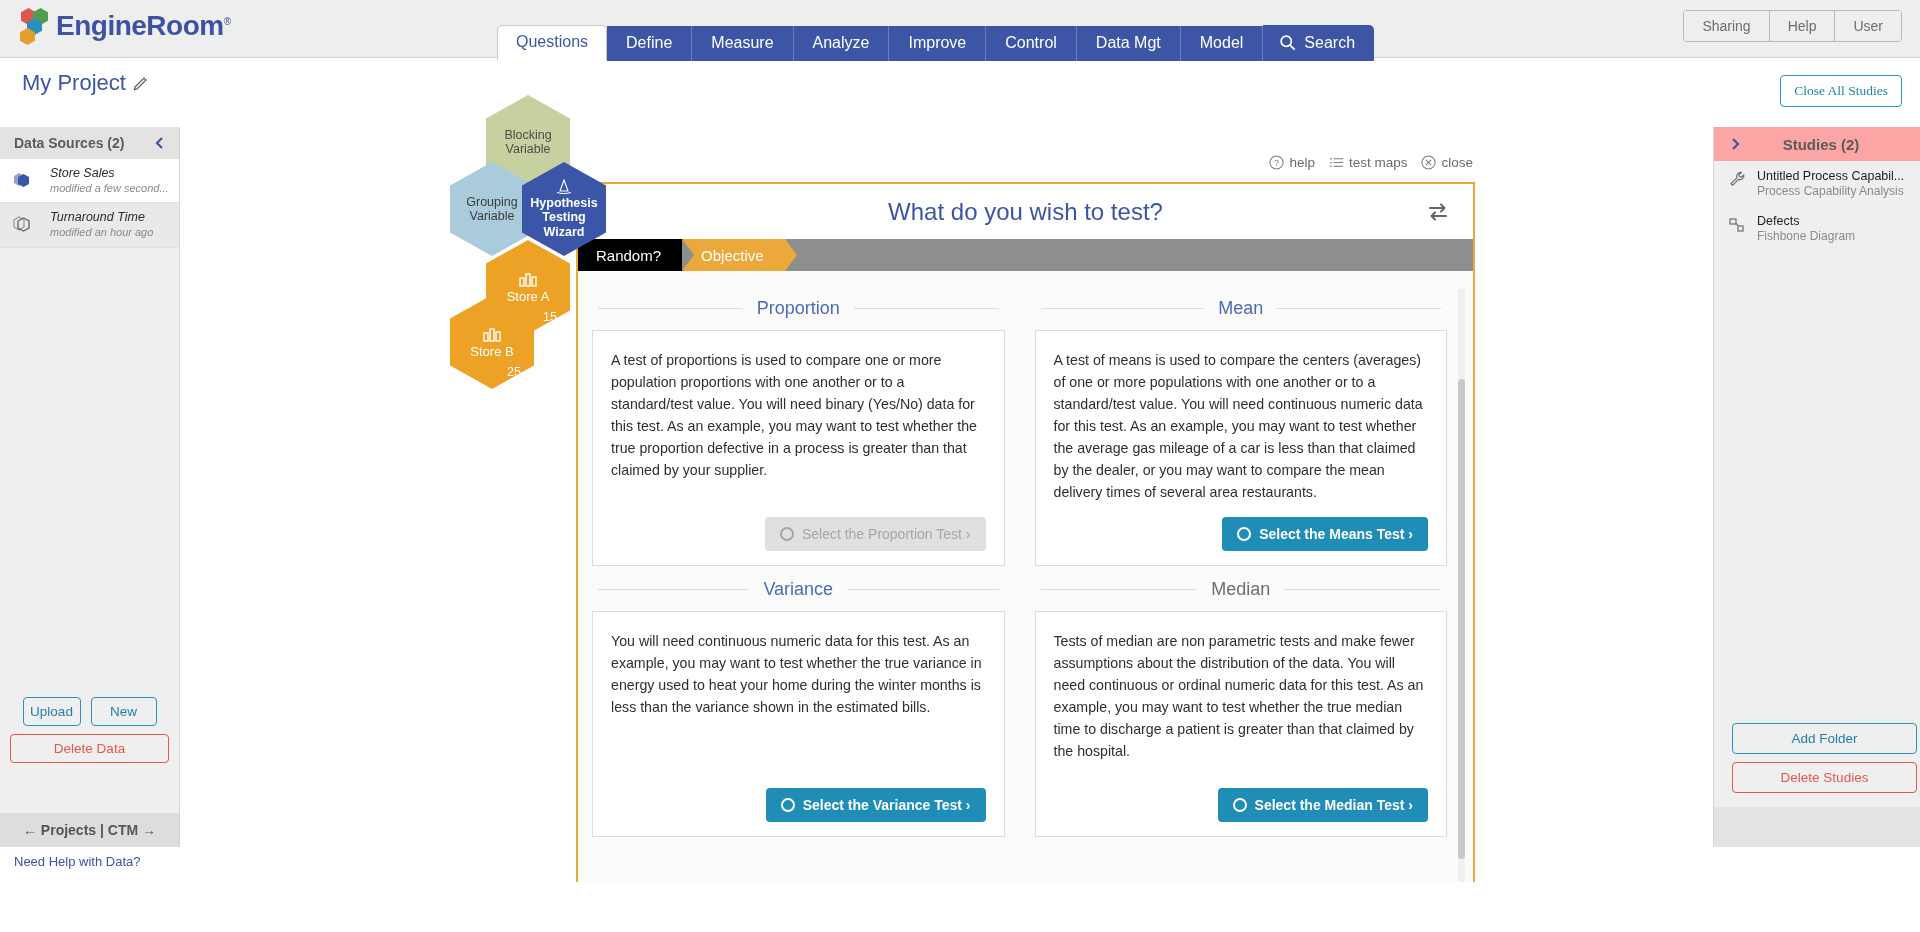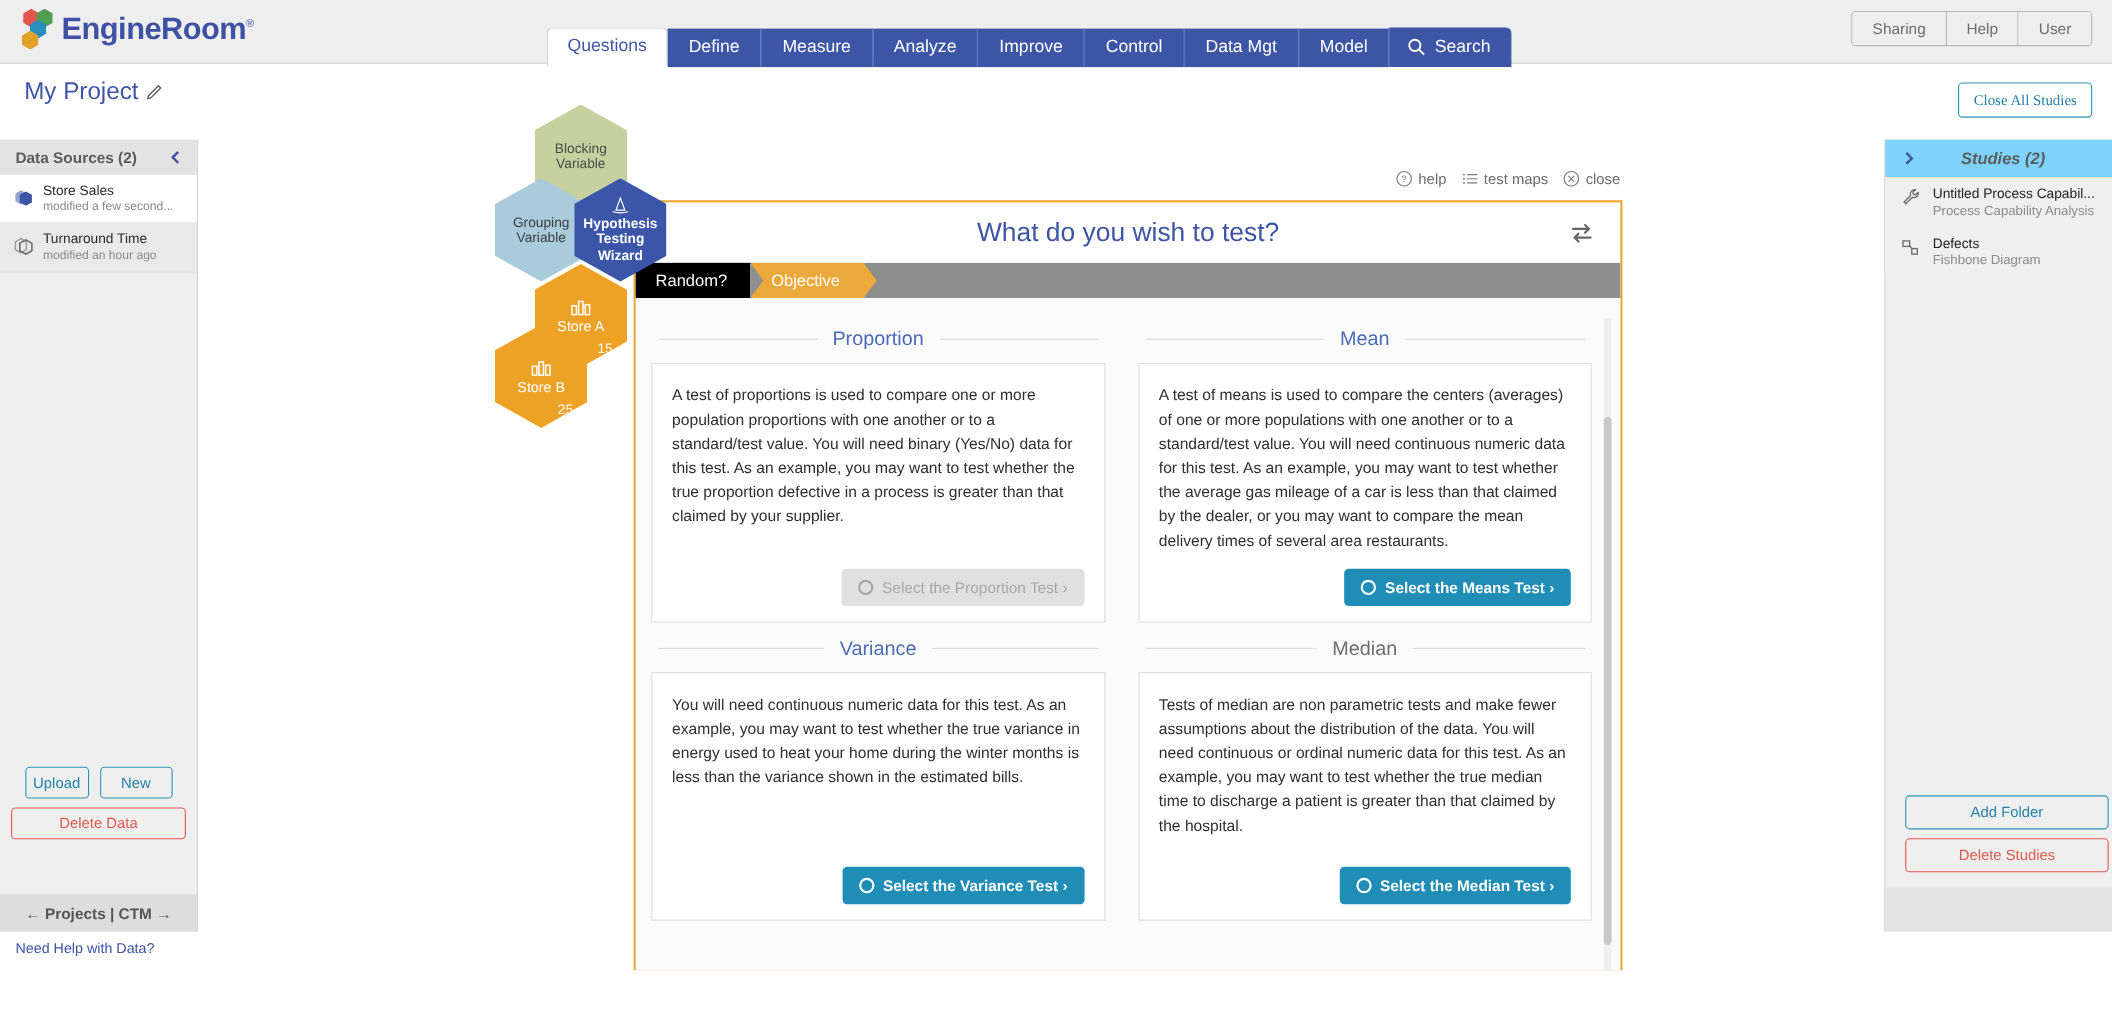--- a/index.html
+++ b/index.html
@@ -92,23 +92,24 @@
   .ds-header {
     height: 32px; display: flex; align-items: center;
     padding: 0 12px 0 14px; justify-content: space-between;
     background: #e3e3e3;
   }
   .ds-header-title { font-size: 14px; font-weight: bold; color: #5c5c5c; }
   .chev { width: 14px; height: 14px; display: block; cursor: pointer; }
 
   .ds-list { background: #efefef; }
   .ds-item {
-    display: flex; align-items: center; gap: 5px;
+    display: flex; align-items: center; gap: 16px;
     padding: 7px 8px 7px 10px; cursor: pointer;
     border-bottom: 1px solid #e0e0e0;
+    font-style: italic;
   }
   .ds-item.selected { background: #ffffff; }
   .ds-item.alt { background: #e9e9e9; }
   .ds-ico { width: 24px; height: 24px; flex: 0 0 24px; display: block; }
   .ds-texts { min-width: 0; }
   .ds-name { font-size: 12.5px; color: #2b2b2b; line-height: 1.25; }
   .ds-sub {
     font-size: 11px; color: #8a8a8a; line-height: 1.25;
     white-space: nowrap; overflow: hidden; text-overflow: ellipsis;
     max-width: 120px;
@@ -140,21 +141,21 @@
   }
 
   
   .rightpanel {
     position: absolute; top: 127px; right: 0; width: 207px; height: 720px;
     background: #efefef; border-left: 1px solid #d6d6d6;
     display: flex; flex-direction: column;
   }
   .st-header {
     height: 34px; display: flex; align-items: center;
-    padding: 0 14px; gap: 10px; background: #7dd3fc; font-style: italic;
+    padding: 0 14px; gap: 10px; background: #fca5a5;
   }
   .st-header-title {
     flex: 1 1 auto; text-align: center; font-size: 15px;
     font-weight: bold; color: #5c5c5c; padding-right: 16px;
   }
   .st-list { background: #efefef; }
   .st-item {
     display: flex; align-items: flex-start; gap: 9px;
     padding: 7px 8px 6px 14px; cursor: pointer;
   }

